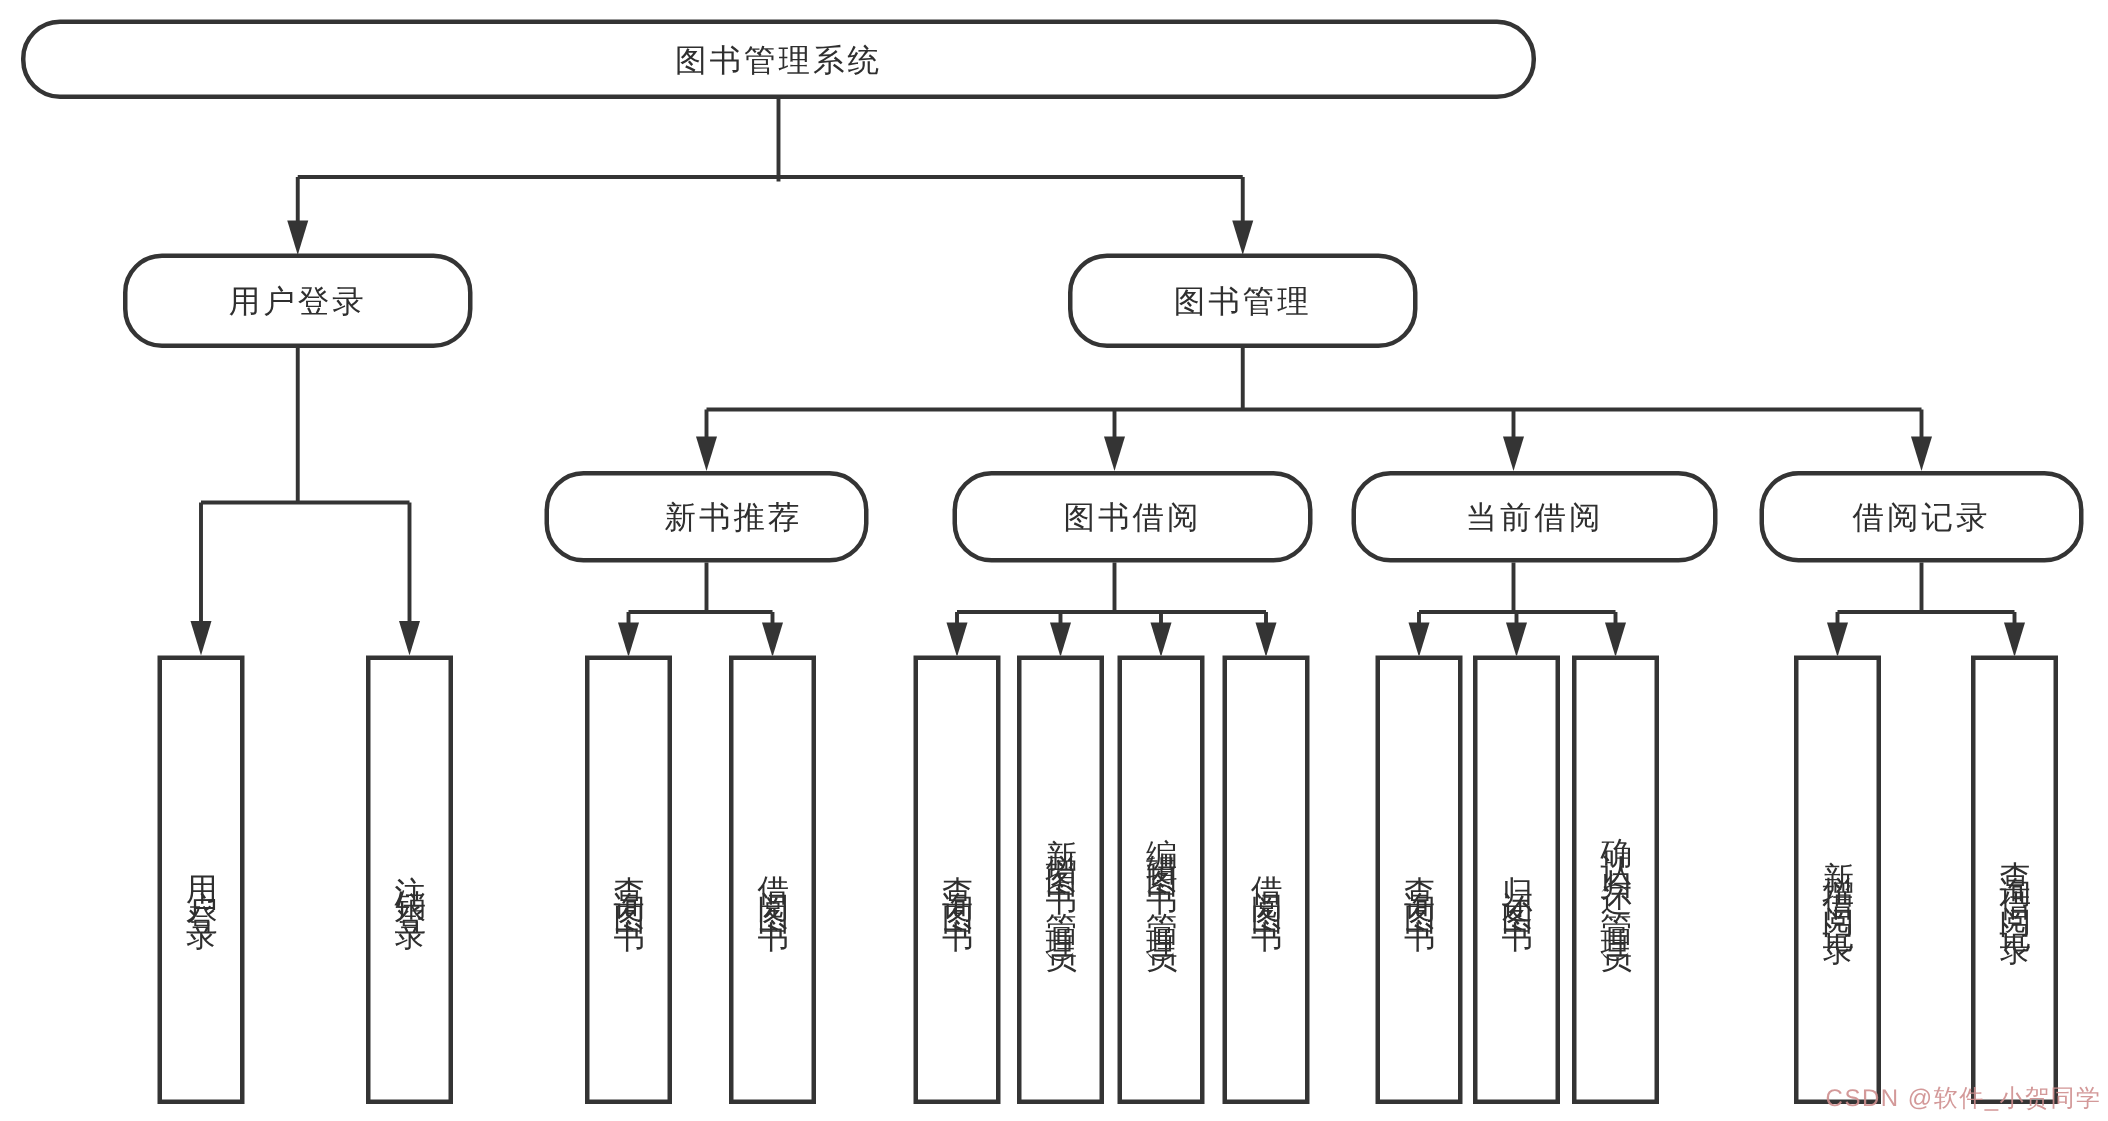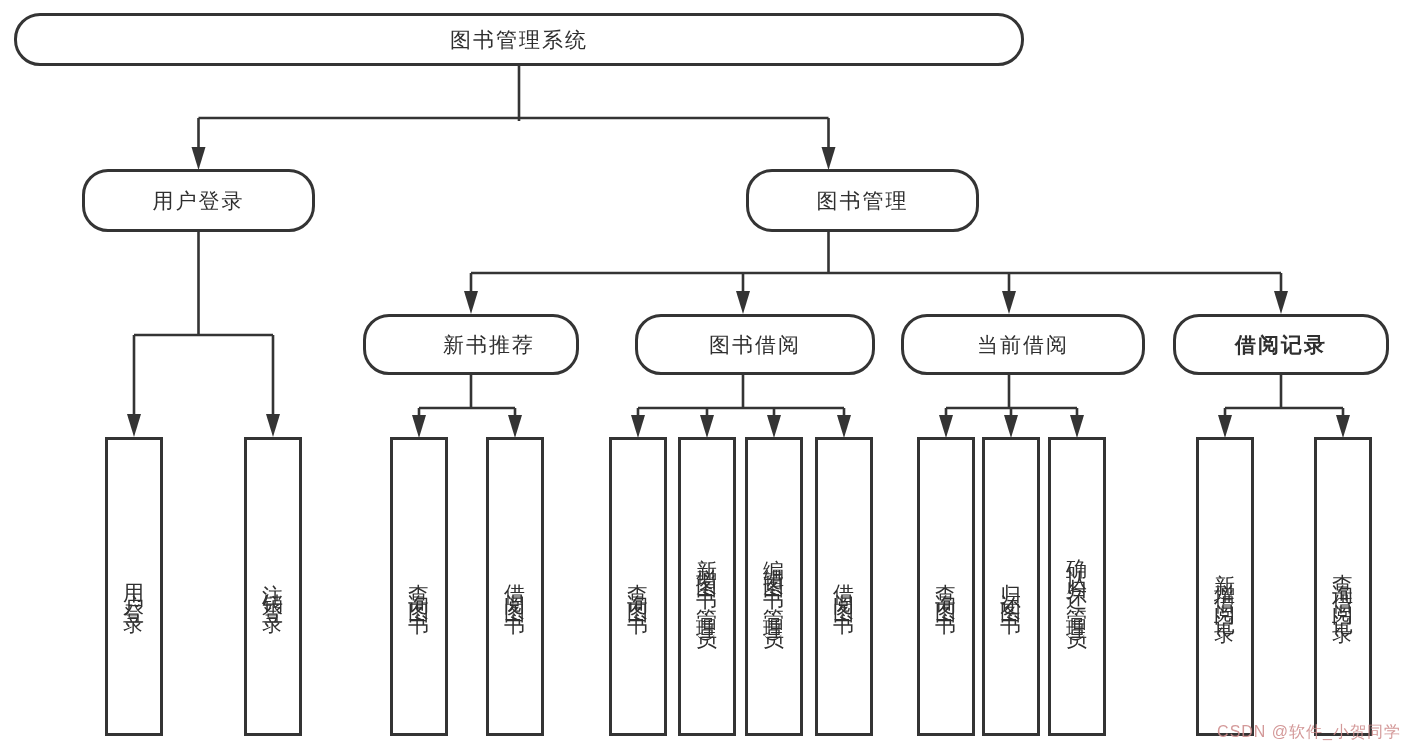--- a/index.html
+++ b/index.html
@@ -117,26 +117,26 @@
       <polygon points="1004,415 1018,415 1011,438"></polygon>
       <polygon points="1070,415 1084,415 1077,438"></polygon>
       <polygon points="1218,415 1232,415 1225,438"></polygon>
       <polygon points="1336,415 1350,415 1343,438"></polygon>
     </g>
   </svg>
 
   <div class="box hbox" style="left:14px; top:13px; width:1010px; height:53px;">图书管理系统</div>
 
   <div class="box hbox" style="left:82px; top:169px; width:233px; height:63px;">用户登录</div>
-  <div class="box hbox" style="left:712px; top:169px; width:233px; height:63px;margin-left:34px;">图书管理</div>
+  <div class="box hbox" style="left:712px; top:169px; width:233px; height:63px;">图书管理</div>
 
   <div class="box hbox" style="left:363px; top:314px; width:216px; height:61px;padding-left:36px;">新书推荐</div>
   <div class="box hbox" style="left:635px; top:314px; width:240px; height:61px;">图书借阅</div>
   <div class="box hbox" style="left:901px; top:314px; width:244px; height:61px;">当前借阅</div>
-  <div class="box hbox" style="left:1173px; top:314px; width:216px; height:61px;font-weight:bold;">借阅记录</div>
+  <div class="box hbox" style="left:1173px; top:314px; width:216px; height:61px;">借阅记录</div>
 
   <div class="box vbox" style="left:105px; top:437px; width:58px; height:299px;">
     <span>用户登录</span>
   </div>
   <div class="box vbox" style="left:244px; top:437px; width:58px; height:299px;">
     <span>注销登录</span>
   </div>
 
   <div class="box vbox" style="left:390px; top:437px; width:58px; height:299px;">
     <span>查询图书</span>

